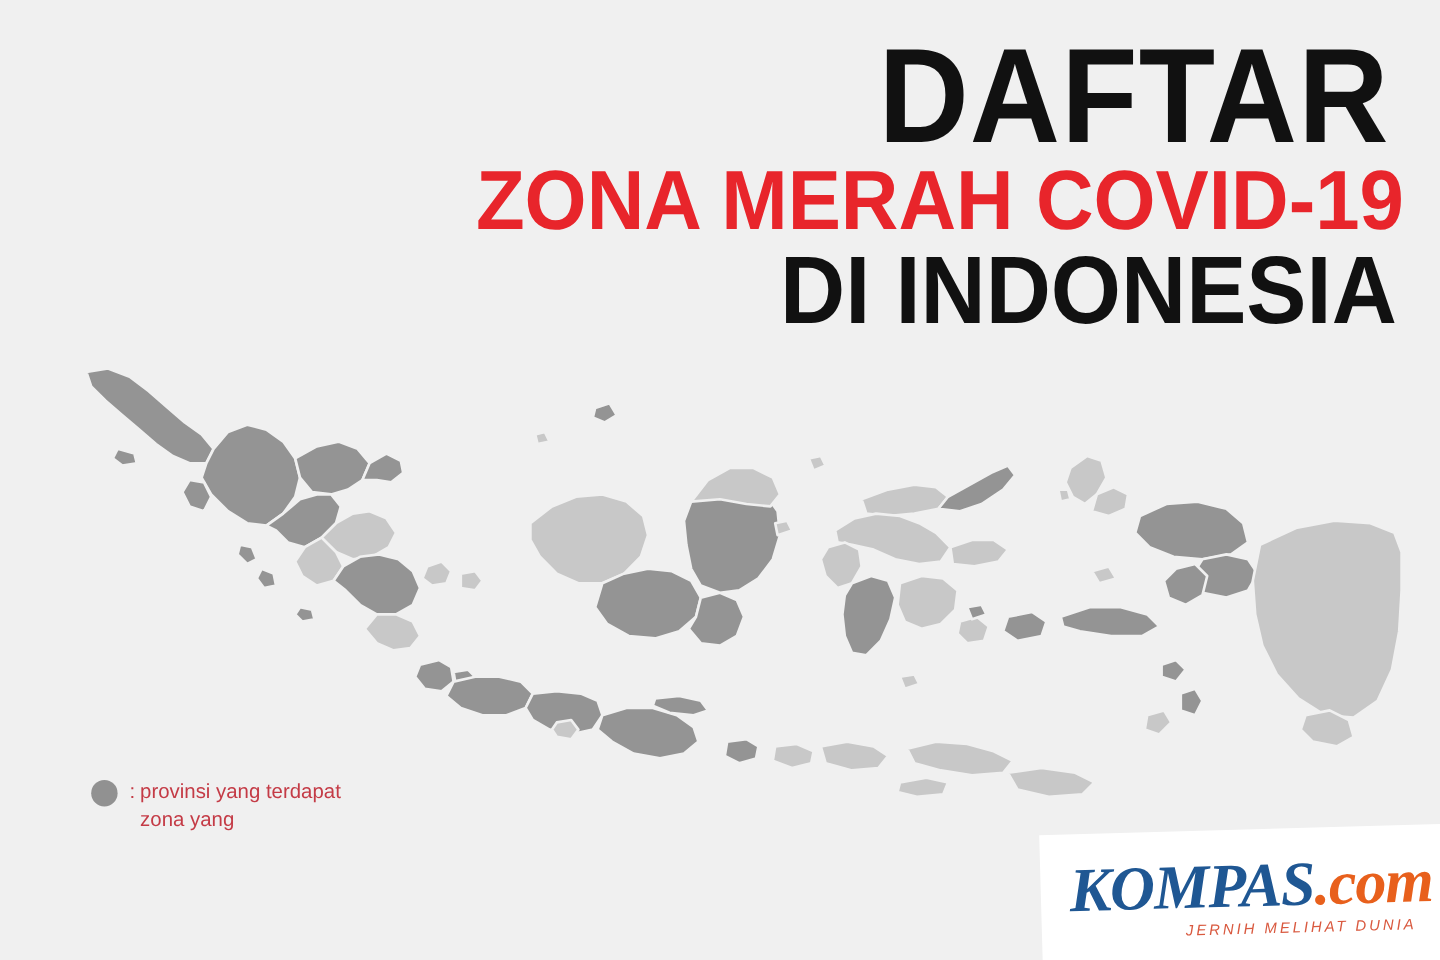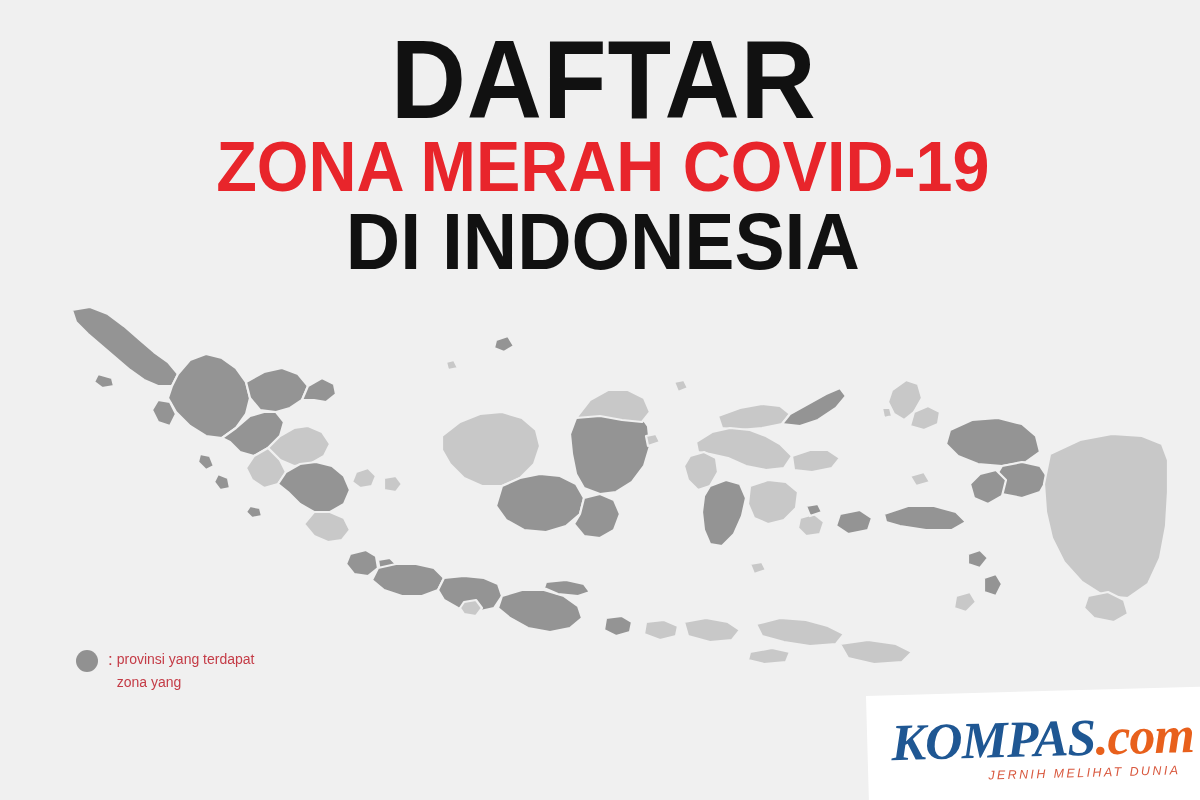--- a/index.html
+++ b/index.html
@@ -20,21 +20,21 @@
     inset: 0;
     background: #f0f0f0;
   }
 
   
   .title-block {
     position: absolute;
     left: 0;
     top: 28px;
     width: 1200px;
-    text-align: center;
+    text-align: right;
     line-height: 0.92;
   }
   .title-line {
     display: block;
     font-family: "Liberation Sans", sans-serif;
     font-weight: 700;
     letter-spacing: -0.5px;
     margin: 0;
     padding: 0;
     white-space: nowrap;
@@ -94,21 +94,21 @@
     margin-top: 2px;
   }
   .legend-colon {
     color: #c43b46;
     font-size: 17px;
     margin: 0 4px 0 10px;
     line-height: 23px;
   }
   .legend-text {
     color: #c43b46;
-    font-size: 14px;
+    font-size: 17px;
     line-height: 23px;
     max-width: 260px;
   }
 
   
   .logo-panel {
     position: absolute;
     left: 866px;
     top: 696px;
     width: 348px;

